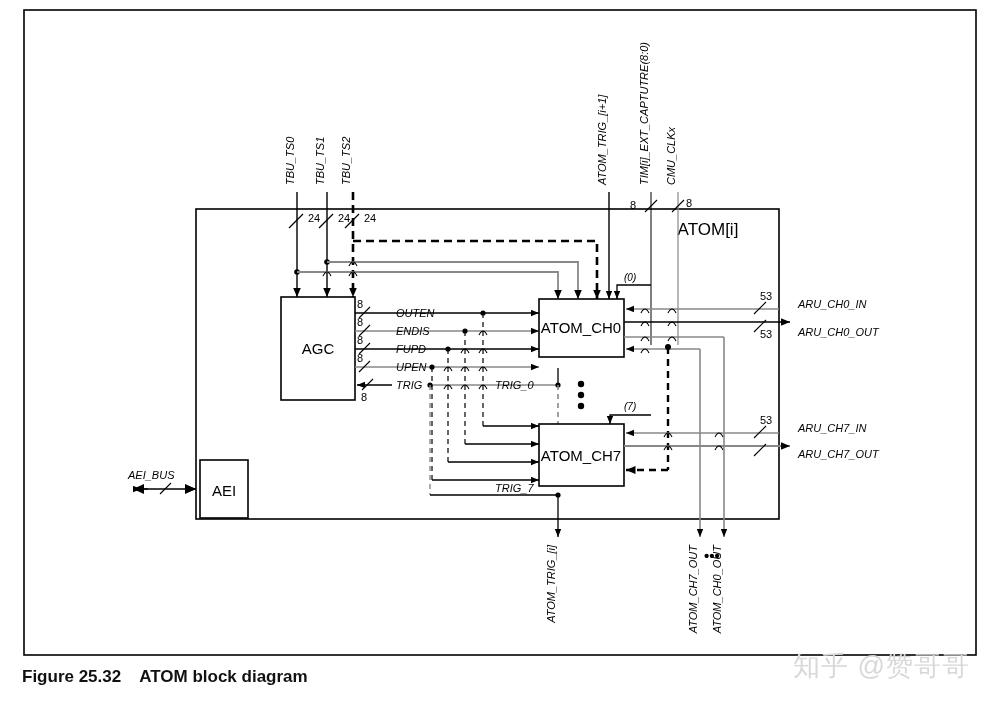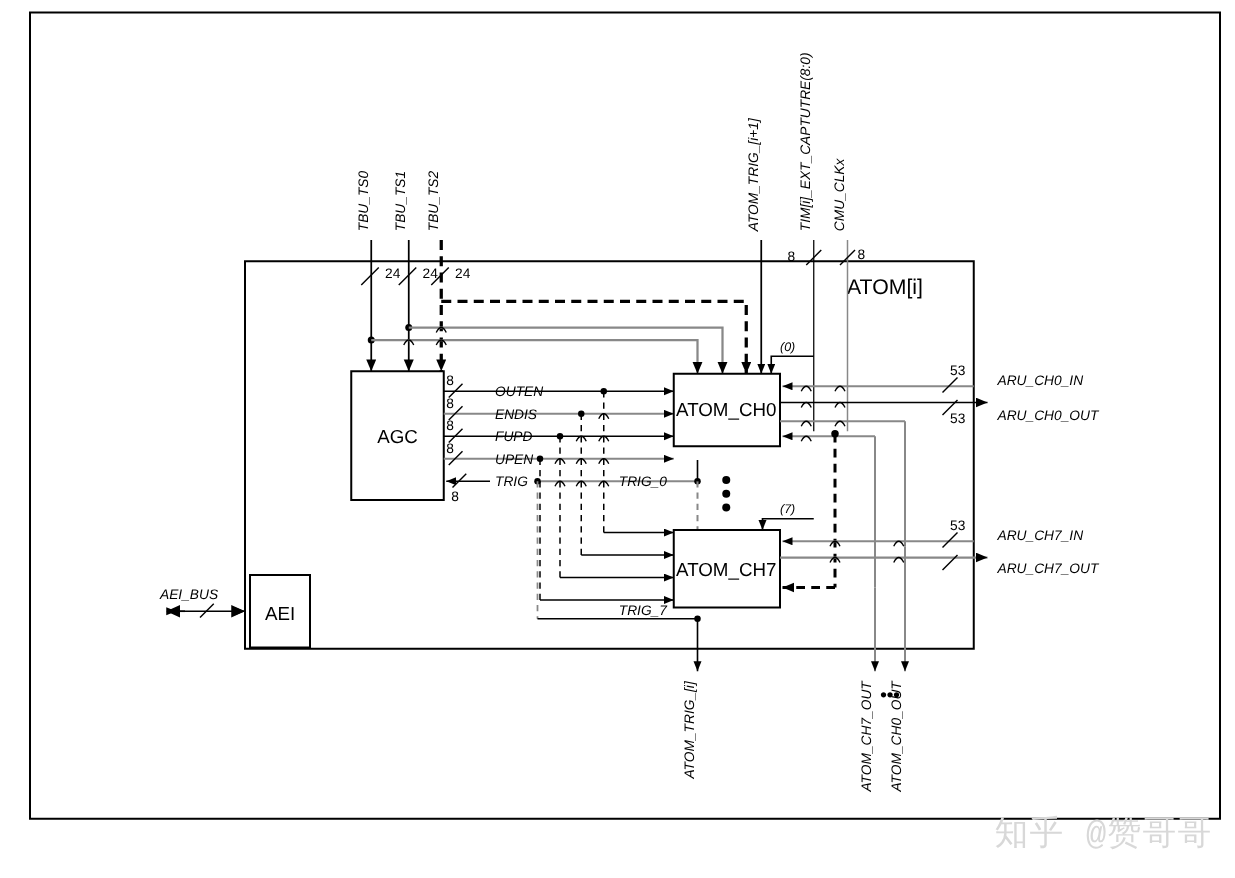--- a/index.html
+++ b/index.html
@@ -46,21 +46,21 @@
   .cap-title {
     font-family: "Liberation Sans", sans-serif;
     font-size: 17px;
     font-weight: bold;
     color: #111111;
   }
   .watermark {
     position: absolute;
     right: 18px;
     top: 648px;
-    font-family: Liberation Mono, monospace;
+    font-family: Liberation Sans, sans-serif;
     font-size: 27px;
     color: #d8d8d8;
     letter-spacing: 1px;
     user-select: none;
     white-space: nowrap;
   }
   text {
     font-family: "Liberation Sans", sans-serif;
     fill: #000000;
   }
@@ -347,16 +347,20 @@
 
     <text class="lbl-blk" x="712" y="561" text-anchor="middle" font-weight="bold">•••</text>
 
     <g>
       <line x1="724" y1="437" x2="724" y2="537" stroke="#888888" stroke-width="1.6" marker-end="url(#arrW)"></line>
     </g>
     <text class="lbl-sig" x="0" y="0" transform="translate(721,545) rotate(-90)" text-anchor="end">ATOM_CH0_OUT</text>
 
   </svg>
 
+  <div class="cap-wrap">
+    <span class="cap-num">Figure 25.32</span>
+    <span class="cap-title">ATOM block diagram</span>
+  </div>
 
   <div class="watermark">知乎 @赞哥哥</div>
 
 </div>
 
 </body></html>

